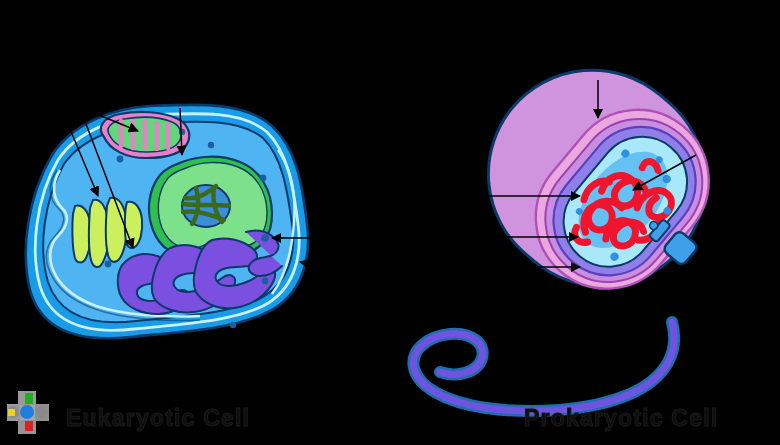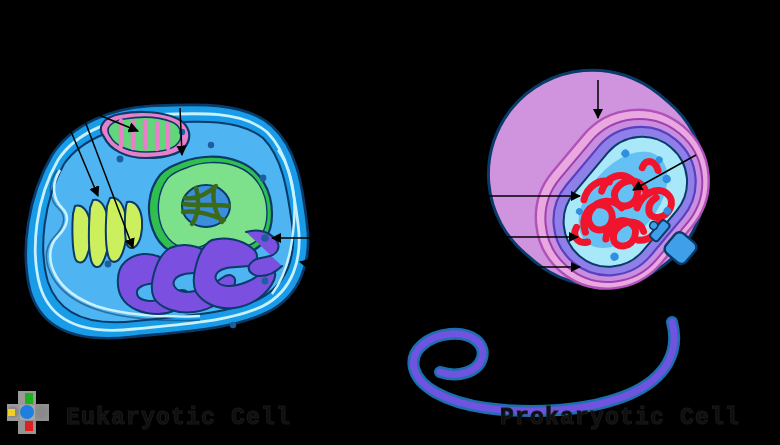--- a/index.html
+++ b/index.html
@@ -3,29 +3,29 @@
 <meta charset="utf-8">
 <style>
   html,body{margin:0;padding:0;background:#000;}
   body{width:780px;height:445px;overflow:hidden;font-family:"DejaVu Sans",sans-serif;}
   #stage{position:relative;width:780px;height:445px;background:#000;}
   svg.layer{position:absolute;left:0;top:0;width:780px;height:445px;}
   .cap-label{
     position:absolute;
     color:#0e0e0e;
     -webkit-text-stroke:1px #1a1a1a;
-    font-family:Liberation Mono, monospace;
+    font-family:Liberation Sans, sans-serif;
     font-weight:700;
     font-size:23px;
     letter-spacing:1.2px;
     white-space:nowrap;
     text-shadow:0 0 1px #202020;
   }
   #label-euk{left:66px;top:405px;}
-  #label-pro{left:500px;top:405px;}
+  #label-pro{left:524px;top:405px;}
   #logo{position:absolute;left:6px;top:390px;width:44px;height:46px;}
 </style>
 </head>
 <body>
 
 <div id="stage">
 
   <svg class="layer" viewBox="0 0 780 445">
 
     <path d="M 52 155 C 28 196 20 250 30 290 C 42 334 84 342 130 337

